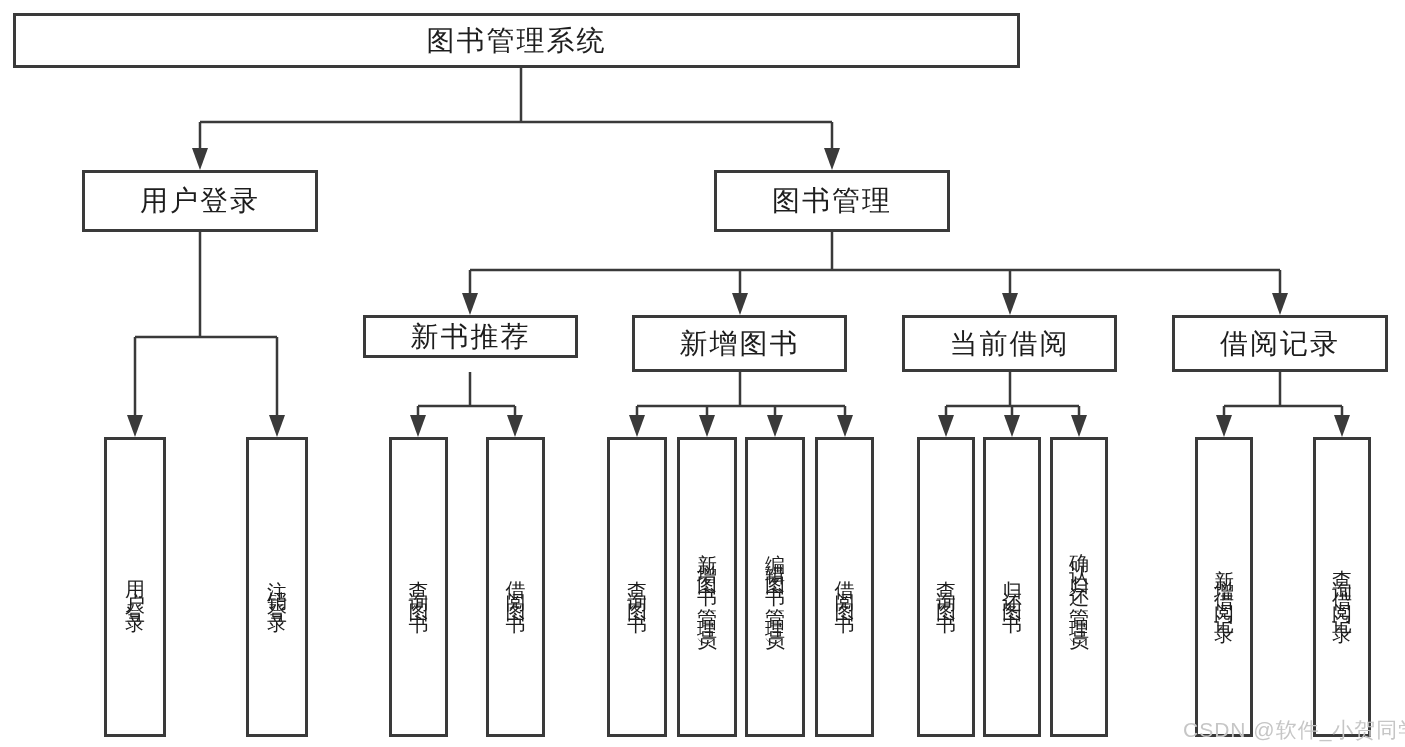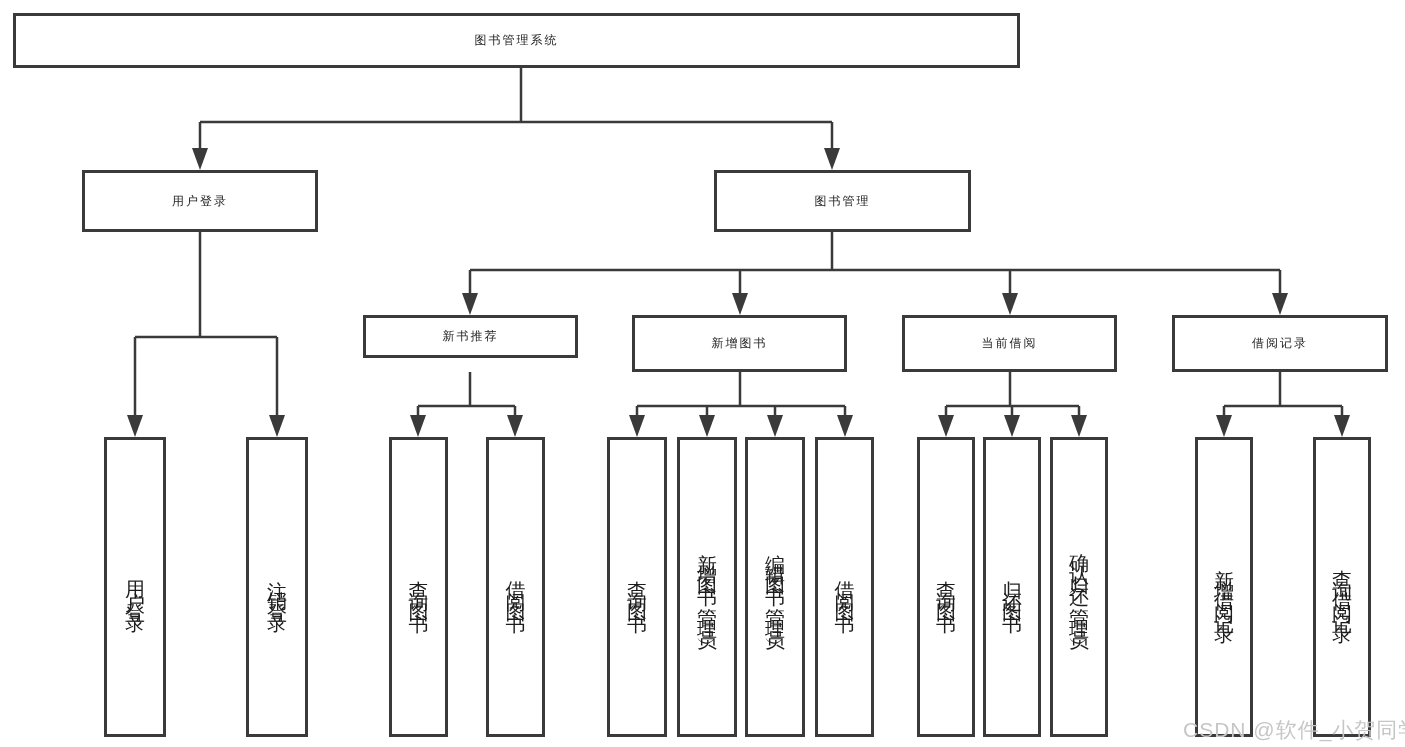--- a/index.html
+++ b/index.html
@@ -19,21 +19,21 @@
   .node {
     position: absolute;
     box-sizing: border-box;
     border: 3px solid #3a3a3a;
     background: #ffffff;
     display: flex;
     align-items: center;
     justify-content: center;
     color: #1d1d1d;
   }
-  .hnode { font-size: 12px; letter-spacing: 2px; }
+  .hnode { font-size: 28px; letter-spacing: 2px; }
   .vnode .vtext {
     writing-mode: vertical-rl;
     text-orientation: mixed;
     font-size: 20px;
     letter-spacing: 11px;
     line-height: 1.05;
     color: #1d1d1d;
     white-space: nowrap;
   }
   .watermark {
@@ -99,21 +99,21 @@
     </g>
   </svg>
 
   <div class="node hnode" style="left:13px; top:13px; width:1007px; height:55px;">
     <span>图书管理系统</span>
   </div>
 
   <div class="node hnode" style="left:82px; top:170px; width:236px; height:62px;">
     <span>用户登录</span>
   </div>
-  <div class="node hnode" style="left:714px; top:170px; width:257px; height:62px;">
+  <div class="node hnode" style="left:714px; top:170px; width:236px; height:62px;">
     <span>图书管理</span>
   </div>
 
   <div class="node hnode" style="left:363px; top:315px; width:215px; height:43px;">
     <span>新书推荐</span>
   </div>
   <div class="node hnode" style="left:632px; top:315px; width:215px; height:57px;">
     <span>新增图书</span>
   </div>
   <div class="node hnode" style="left:902px; top:315px; width:215px; height:57px;">

